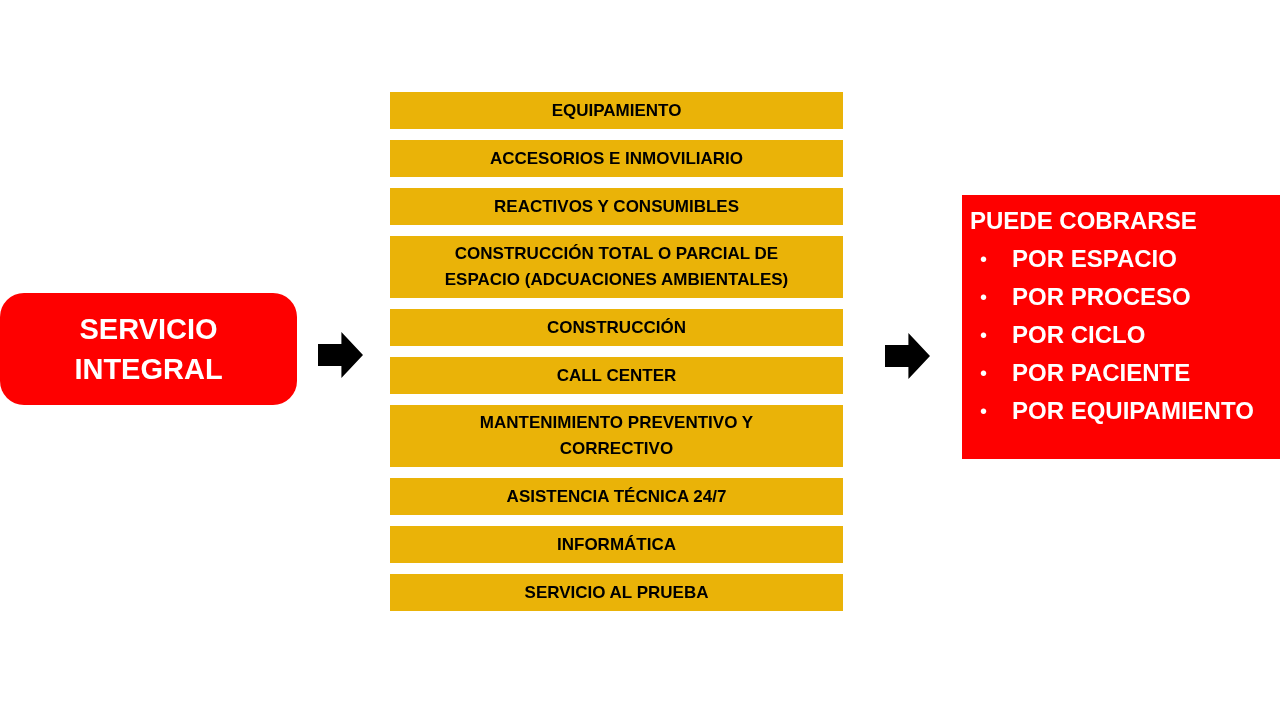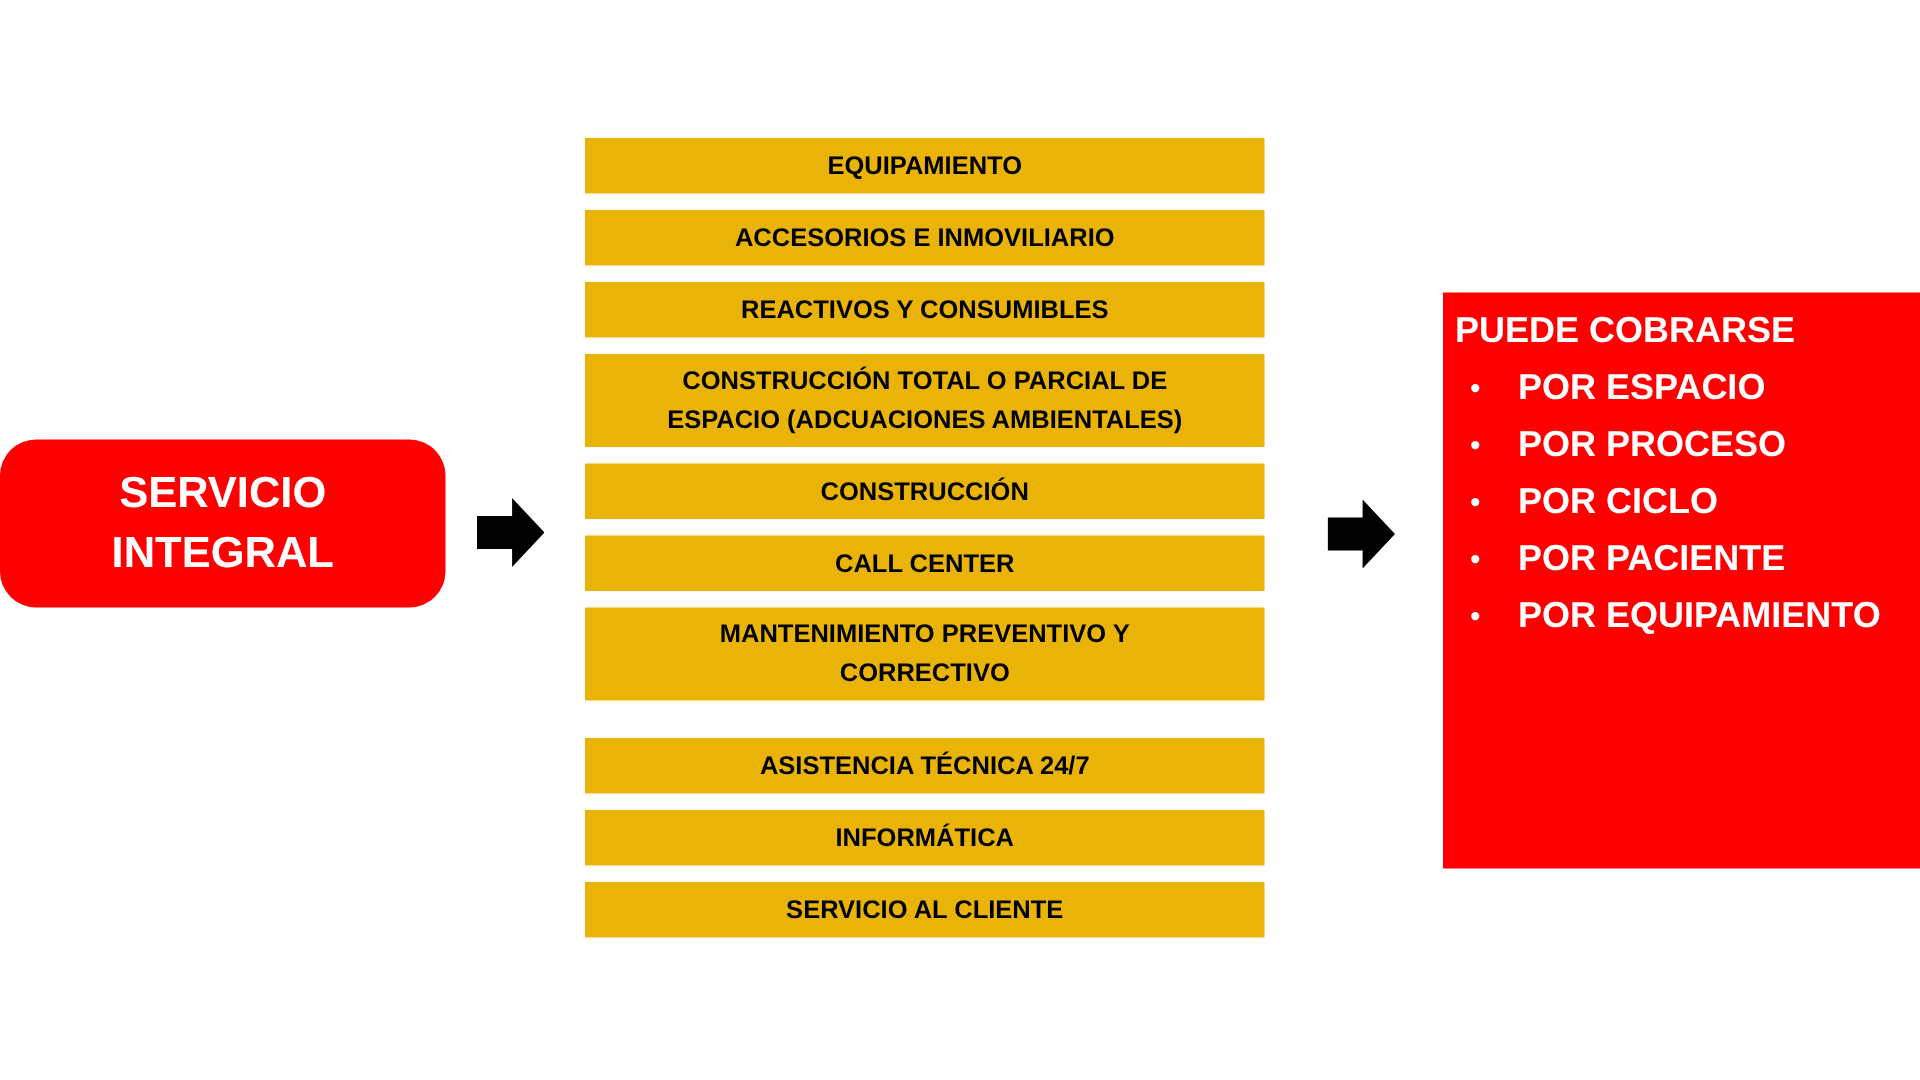--- a/index.html
+++ b/index.html
@@ -70,29 +70,29 @@
     justify-content: center;
   }
   .mid-box .label {
     color: #000000;
     font-weight: bold;
     font-size: 17px;
     line-height: 26px;
     text-align: center;
     white-space: pre-line;
   }
-  .gap-before { margin-top: 14px; }
+  .gap-before { margin-top: 0; }
 
   
   .right-box {
     position: absolute;
     left: 962px;
     top: 195px;
     width: 318px;
-    height: 384px;
+    height: 264px;
     background: #fe0000;
     box-sizing: border-box;
     padding: 9px 6px 9px 8px;
     color: #ffffff;
   }
   .right-box .title {
     font-weight: bold;
     font-size: 24px;
     line-height: 34px;
     color: #ffffff;
@@ -156,21 +156,21 @@
       <div class="label">MANTENIMIENTO PREVENTIVO Y
 CORRECTIVO</div>
     </div>
     <div class="mid-box gap-before">
       <div class="label">ASISTENCIA TÉCNICA 24/7</div>
     </div>
     <div class="mid-box">
       <div class="label">INFORMÁTICA</div>
     </div>
     <div class="mid-box">
-      <div class="label">SERVICIO AL CLIENTE</div>
+      <div class="label">SERVICIO AL PRUEBA</div>
     </div>
   </div>
 
   <div class="block-arrow arrow-2"></div>
 
   <div class="right-box">
     <div class="title">PUEDE COBRARSE</div>
     <div class="bullet-list">
       <div class="bullet-row">
         <span class="bullet-dot">•</span>

